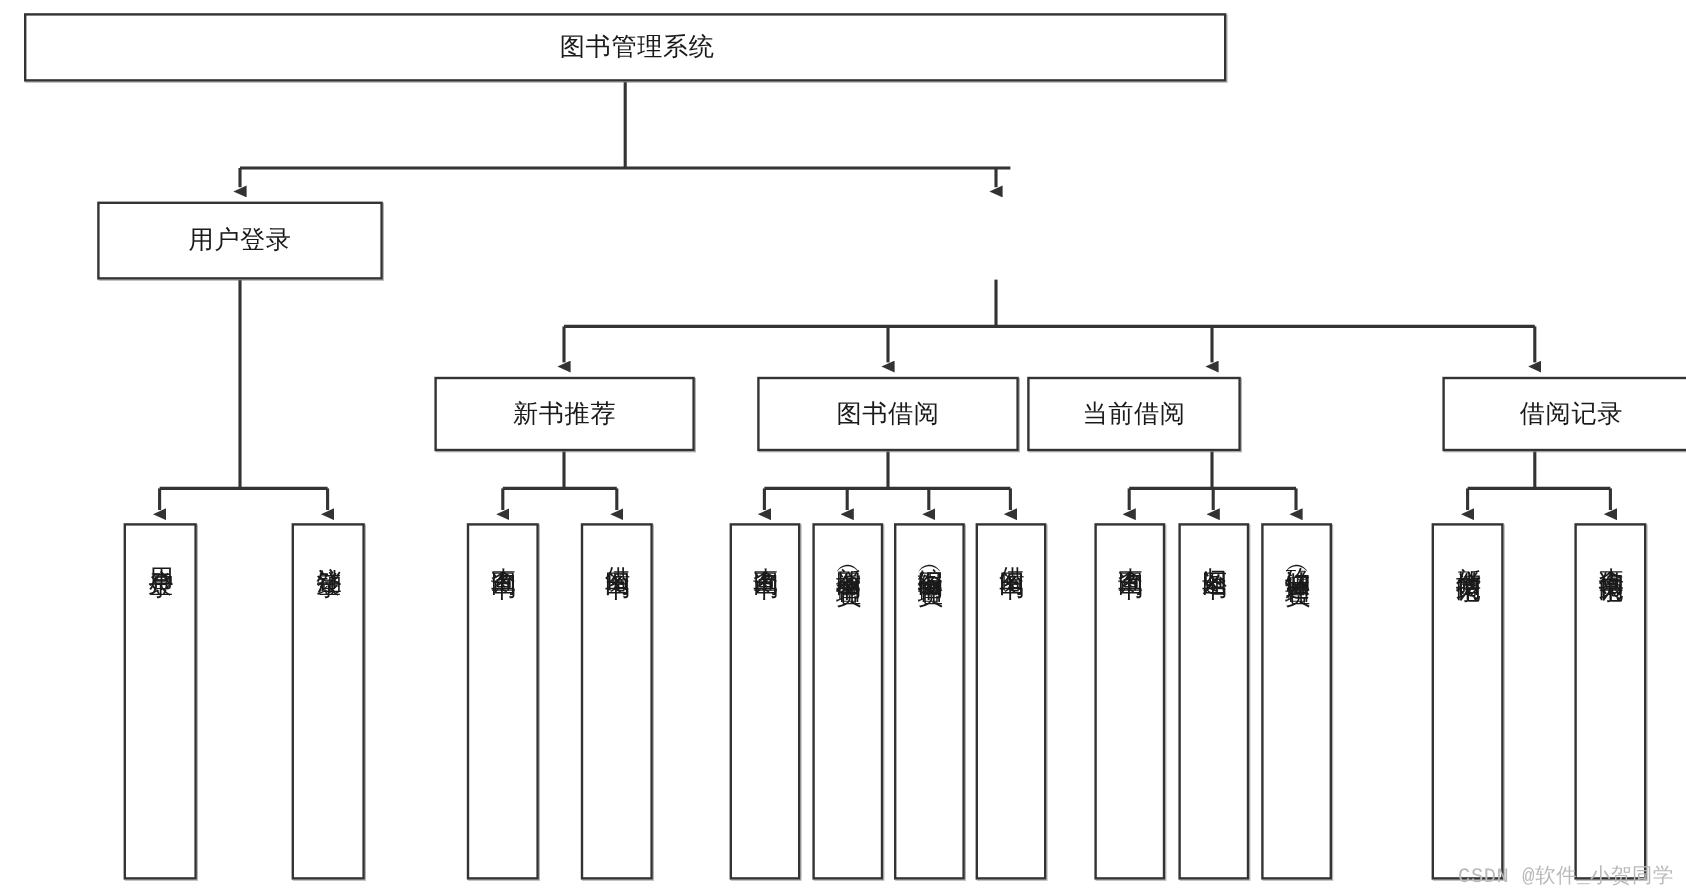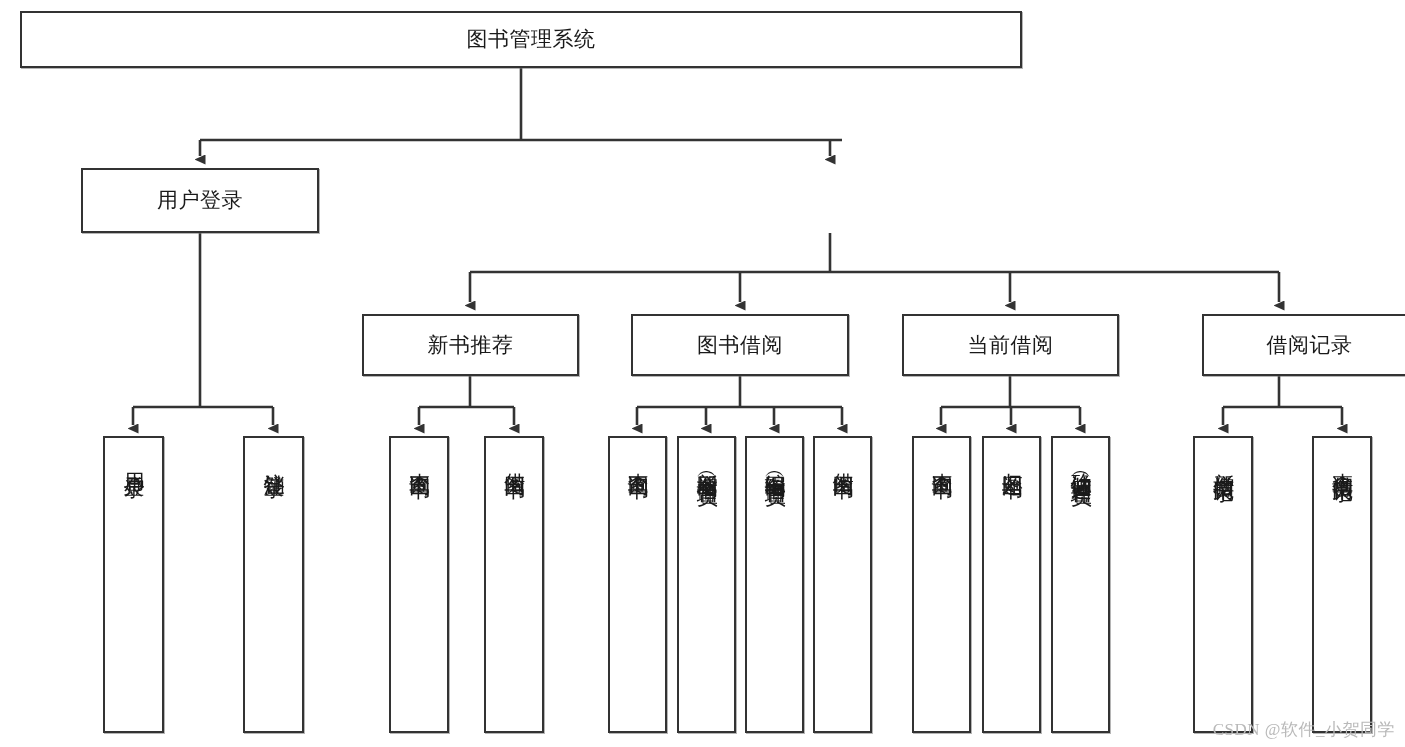--- a/index.html
+++ b/index.html
@@ -62,21 +62,21 @@
   }
   #watermark {
     position: absolute;
     right: 10px;
     bottom: 6px;
     font-size: 17px;
     color: #b9b9b9;
     letter-spacing: 0.5px;
     white-space: nowrap;
     z-index: 6;
-    font-family: Liberation Serif, serif;
+    font-family: Liberation Mono, monospace;
   }
 </style>
 </head>
 <body>
 
 <div id="diagram-root">
 
   <svg id="edge-layer" viewBox="0 0 1405 747" width="1405" height="747" xmlns="http://www.w3.org/2000/svg">
     <defs>
       <marker id="arrowhead" markerWidth="10" markerHeight="11" refX="1.5" refY="5.5" orient="auto" markerUnits="userSpaceOnUse">
@@ -135,21 +135,21 @@
   <div class="node horizontal" style="left:81px; top:168px; width:238px; height:65px;">
     <span class="node-label">用户登录</span>
   </div>
 
   <div class="node horizontal" style="left:362px; top:314px; width:217px; height:62px;font-family:Liberation Serif, serif;">
     <span class="node-label">新书推荐</span>
   </div>
   <div class="node horizontal" style="left:631px; top:314px; width:218px; height:62px;">
     <span class="node-label">图书借阅</span>
   </div>
-  <div class="node horizontal" style="left:902px; top:314px; width:217px; height:62px;">
+  <div class="node horizontal" style="left:856px; top:314px; width:178px; height:62px;">
     <span class="node-label">当前借阅</span>
   </div>
   <div class="node horizontal" style="left:1172px; top:314px; width:215px; height:62px;margin-left:30px;">
     <span class="node-label">借阅记录</span>
   </div>
 
   <div class="node vertical" style="left:103px; top:436px; width:61px; height:297px;">
     <span class="node-label">用户登录</span>
   </div>
   <div class="node vertical" style="left:243px; top:436px; width:61px; height:297px;">

